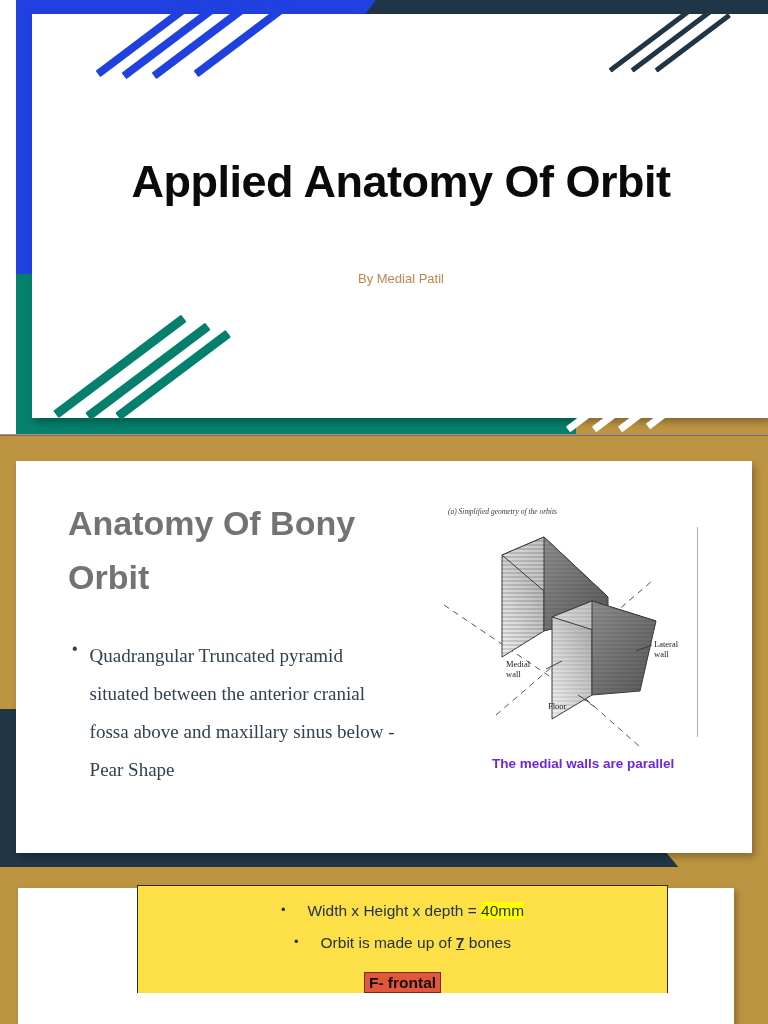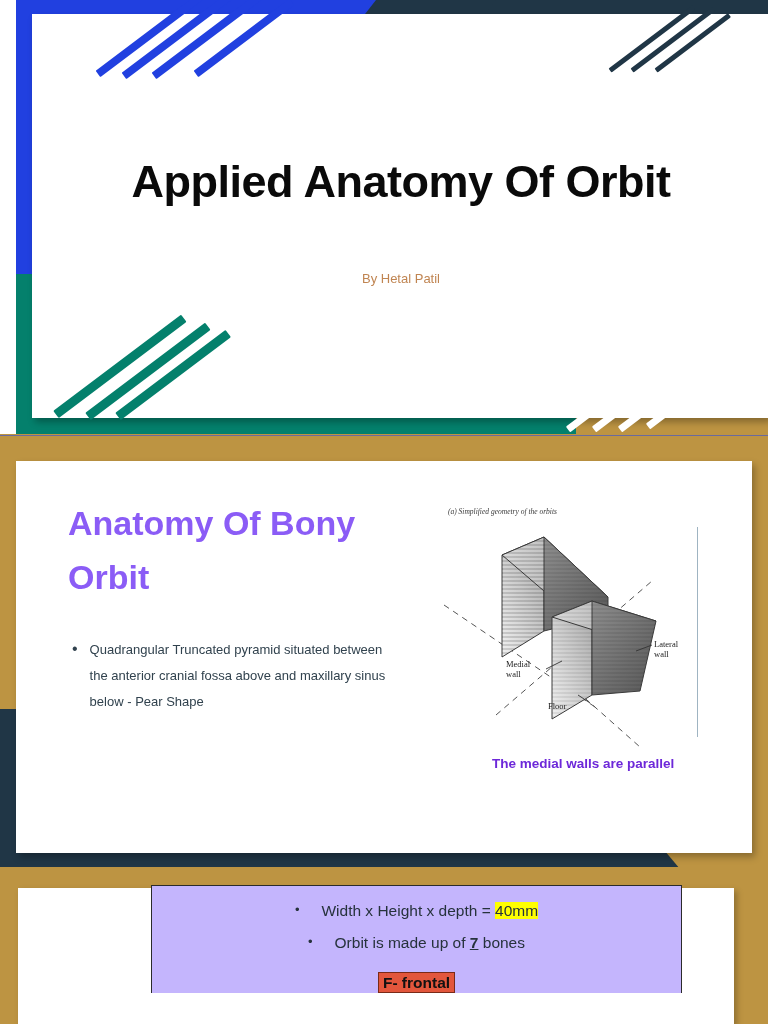--- a/index.html
+++ b/index.html
@@ -196,39 +196,40 @@
     width: 736px; height: 392px;
     background: #ffffff;
     box-shadow: 3px 4px 7px rgba(0,0,0,0.28);
   }
   .s2-heading {
     position: absolute;
     left: 68px; top: 50px;
     width: 330px;
     font-size: 34px;
     line-height: 1.58;
-    color: #8b5cf6;
+    color: #737373;
   }
   .s2-bullet-wrap {
     position: absolute;
     left: 72px; top: 190px;
     width: 330px;
     display: flex;
   }
   .s2-dot {
     font-size: 16px;
     color: #31424e;
     line-height: 1.0;
     padding-top: 4px;
     margin-right: 12px;
   }
   .s2-bullet-text {
-    font-size: 13px;
+    font-size: 19px;
     line-height: 2.0;
     color: #31424e;
+    font-family: Liberation Serif, serif;
   }
 
   
   .s2-fig {
     position: absolute;
     left: 430px; top: 50px;
     width: 280px; height: 320px;
   }
   .s2-fig-caption-top {
     position: absolute;
@@ -278,25 +279,25 @@
   }
   .s3-card {
     position: absolute;
     left: 18px; top: 5px;
     width: 716px; height: 136px;
     background: #ffffff;
     box-shadow: 3px 3px 6px rgba(0,0,0,0.25);
   }
   .s3-textbox {
     position: absolute;
-    left: 151px; top: 885px;
+    left: 137px; top: 885px;
     width: 531px; height: 108px;
     border: 1px solid #2b2b2b;
     border-bottom: none;
-    background: #c4b5fd;
+    background: #fde047;
     overflow: hidden;
   }
   .s3-line {
     text-align: center;
     font-size: 15.5px;
     color: #26323c;
     white-space: nowrap;
   }
   .s3-l1 { margin-top: 16px; }
   .s3-l2 { margin-top: 14px; }
@@ -346,21 +347,21 @@
         <i></i>
     </div>
     <div class="stripes s1-stripes-white">
       <i></i>
         <i></i>
         <i></i>
         <i></i>
     </div>
 
     <h1 class="s1-title">Applied Anatomy Of Orbit</h1>
-    <p class="s1-subtitle">By Hetal Patil</p>
+    <p class="s1-subtitle">By Medial Patil</p>
   </section>
 
   <div class="gap-band"></div>
   <div class="gap-rule"></div>
 
   <section class="slide2">
     <div class="s2-gold"></div>
     <div class="s2-navy-l"></div>
     <div class="s2-navy-diag"></div>
     <div class="s2-card"></div>

